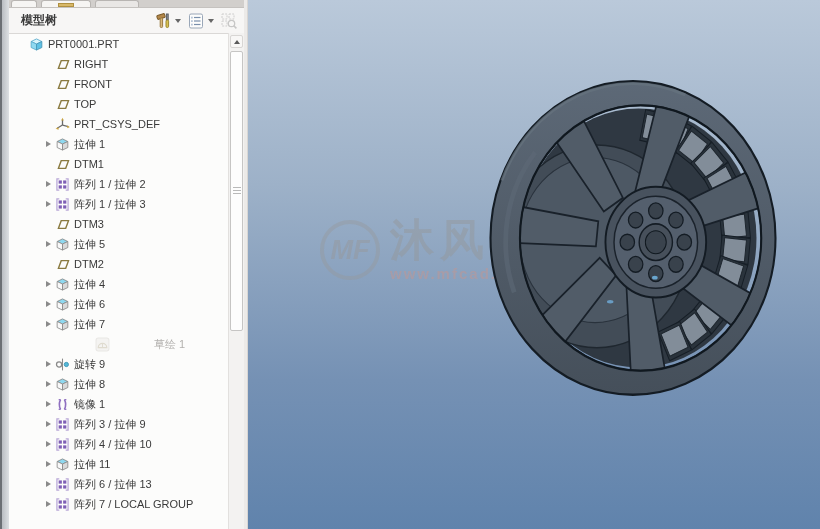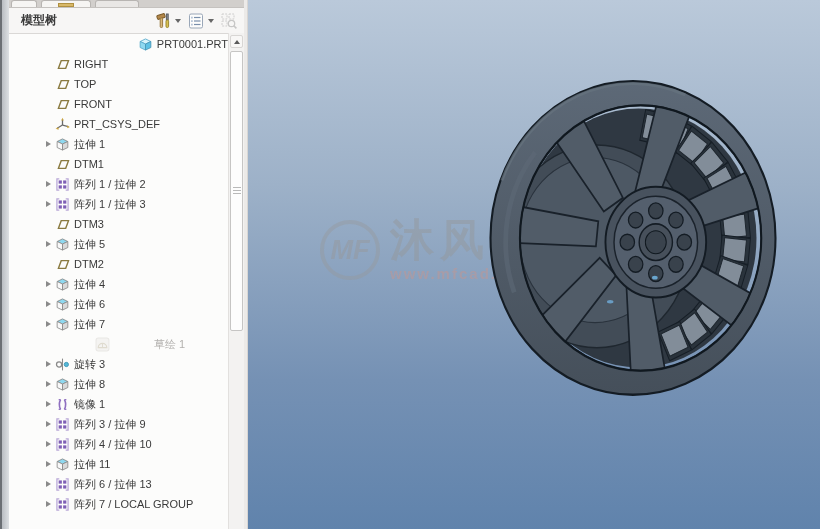--- a/index.html
+++ b/index.html
@@ -32,21 +32,21 @@
         font-size:11px;color:#3a3a3a;}
   .row{height:20px;display:flex;align-items:center;white-space:nowrap;cursor:default;}
   .arrow-cell{width:14px;flex:none;display:flex;align-items:center;justify-content:center;}
   .exp{width:0;height:0;border-top:3.5px solid transparent;border-bottom:3.5px solid transparent;
        border-left:5px solid #8a8a8a;}
   .ticon{width:15px;height:15px;flex:none;margin-right:4px;}
   .ticon svg{width:15px;height:15px;display:block;}
   .tlabel{line-height:20px;}
   .row.grayed{color:#b2b0ae;gap:40px;}
   .indent1{padding-left:32px;}
-  .indent0{padding-left:6px;justify-content:flex-end;}
+  .indent0{padding-left:6px;}
 
   
   .scrollbar{position:absolute;top:33px;right:0;bottom:0;width:16px;
              background:#f3f2f1;border-left:1px solid #e2e0de;}
   .sb-up{position:absolute;top:2px;left:1px;width:13px;height:13px;background:#f8f7f6;
          border:1px solid #d8d6d4;border-radius:2px;display:flex;align-items:center;justify-content:center;}
   .sb-up i{width:0;height:0;border-left:3.5px solid transparent;border-right:3.5px solid transparent;
            border-bottom:4.5px solid #5a5a5a;}
   .sb-thumb{position:absolute;top:18px;left:1px;width:13px;height:280px;background:#fdfdfd;
             border:1px solid #c6c5c4;border-radius:2px;}
@@ -154,30 +154,30 @@
           </span>
           <span class="tlabel">RIGHT</span>
         </div>
         <div class="row indent1">
           <span class="arrow-cell"></span>
           <span class="ticon">
             <svg viewBox="0 0 14 14">
               <polygon points="3.2,10.6 5.8,3.4 12.6,3.4 10,10.6" fill="none" stroke="#8a7a40" stroke-width="1.3"></polygon>
             </svg>
           </span>
+          <span class="tlabel">FRONT</span>
+        </div>
+        <div class="row indent1">
+          <span class="arrow-cell"></span>
+          <span class="ticon">
+            <svg viewBox="0 0 14 14">
+              <polygon points="3.2,10.6 5.8,3.4 12.6,3.4 10,10.6" fill="none" stroke="#8a7a40" stroke-width="1.3"></polygon>
+            </svg>
+          </span>
           <span class="tlabel">TOP</span>
-        </div>
-        <div class="row indent1">
-          <span class="arrow-cell"></span>
-          <span class="ticon">
-            <svg viewBox="0 0 14 14">
-              <polygon points="3.2,10.6 5.8,3.4 12.6,3.4 10,10.6" fill="none" stroke="#8a7a40" stroke-width="1.3"></polygon>
-            </svg>
-          </span>
-          <span class="tlabel">FRONT</span>
         </div>
         <div class="row indent1">
           <span class="arrow-cell"></span>
           <span class="ticon">
             <svg viewBox="0 0 14 14">
               <g stroke="#6a6a6a" stroke-width="1.2" fill="none">
                 <line x1="7" y1="7.5" x2="7" y2="2"></line>
                 <line x1="7" y1="7.5" x2="12.5" y2="9"></line>
                 <line x1="7" y1="7.5" x2="2" y2="10.5"></line>
               </g>
@@ -331,21 +331,21 @@
           <span class="arrow-cell">
             <i class="exp"></i>
           </span>
           <span class="ticon">
             <svg viewBox="0 0 14 14">
               <line x1="7" y1="1.5" x2="7" y2="12.5" stroke="#8a8a8a" stroke-width="1"></line>
               <circle cx="3.8" cy="7" r="2.4" fill="none" stroke="#8a8a8a" stroke-width="1.2"></circle>
               <circle cx="10.6" cy="7" r="2" fill="#54b8d8" stroke="#3a93b3" stroke-width="0.8"></circle>
             </svg>
           </span>
-          <span class="tlabel">旋转 3</span>
+          <span class="tlabel">旋转 9</span>
         </div>
         <div class="row indent1">
           <span class="arrow-cell">
             <i class="exp"></i>
           </span>
           <span class="ticon">
             <svg viewBox="0 0 14 14">
               <polygon points="2,4.2 7,1.8 12,4.2 7,6.6" fill="#8fd9f0" stroke="#888" stroke-width="0.8"></polygon>
               <polygon points="2,4.2 7,6.6 7,12.2 2,9.8" fill="#f8f8f8" stroke="#8a8a8a" stroke-width="0.8"></polygon>
               <polygon points="12,4.2 7,6.6 7,12.2 12,9.8" fill="#d9d9d9" stroke="#8a8a8a" stroke-width="0.8"></polygon>

